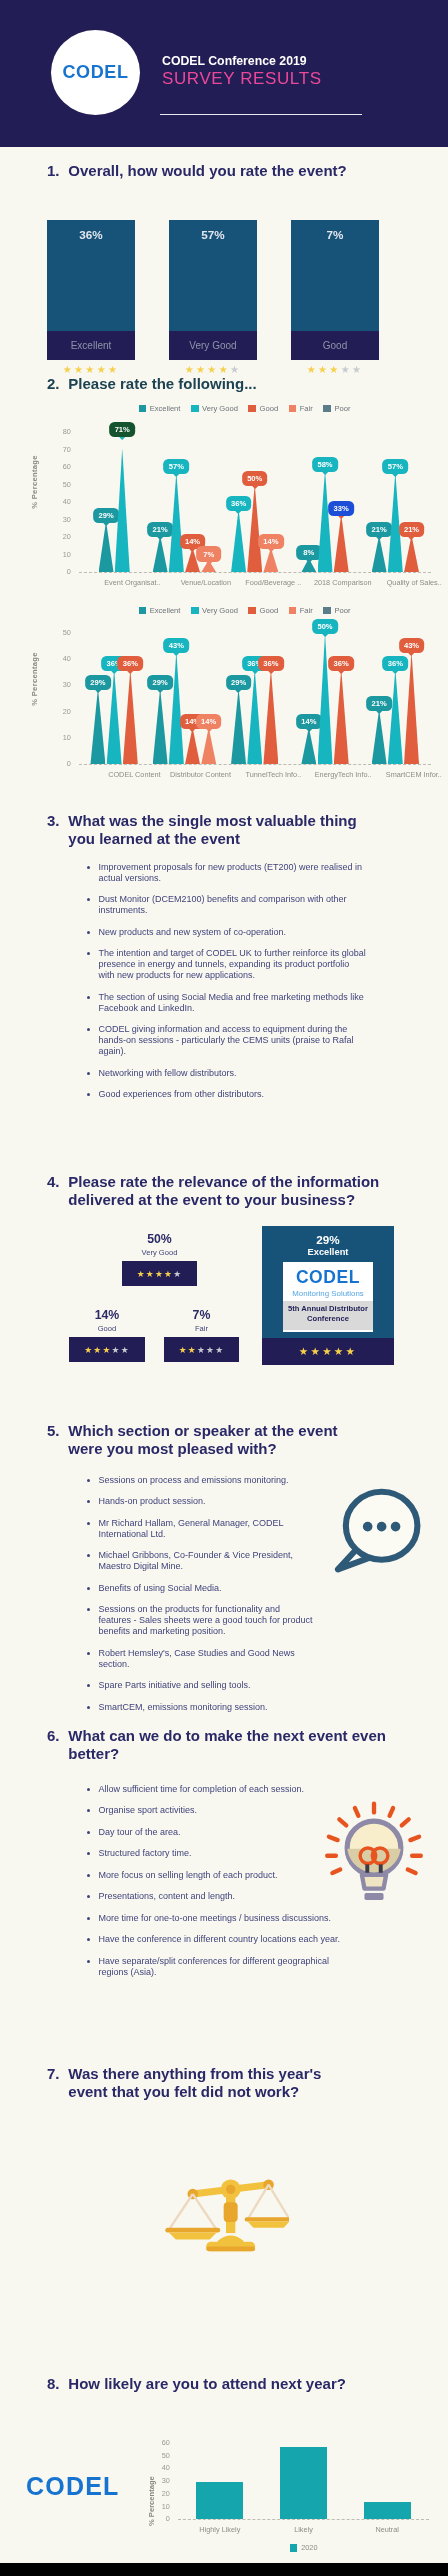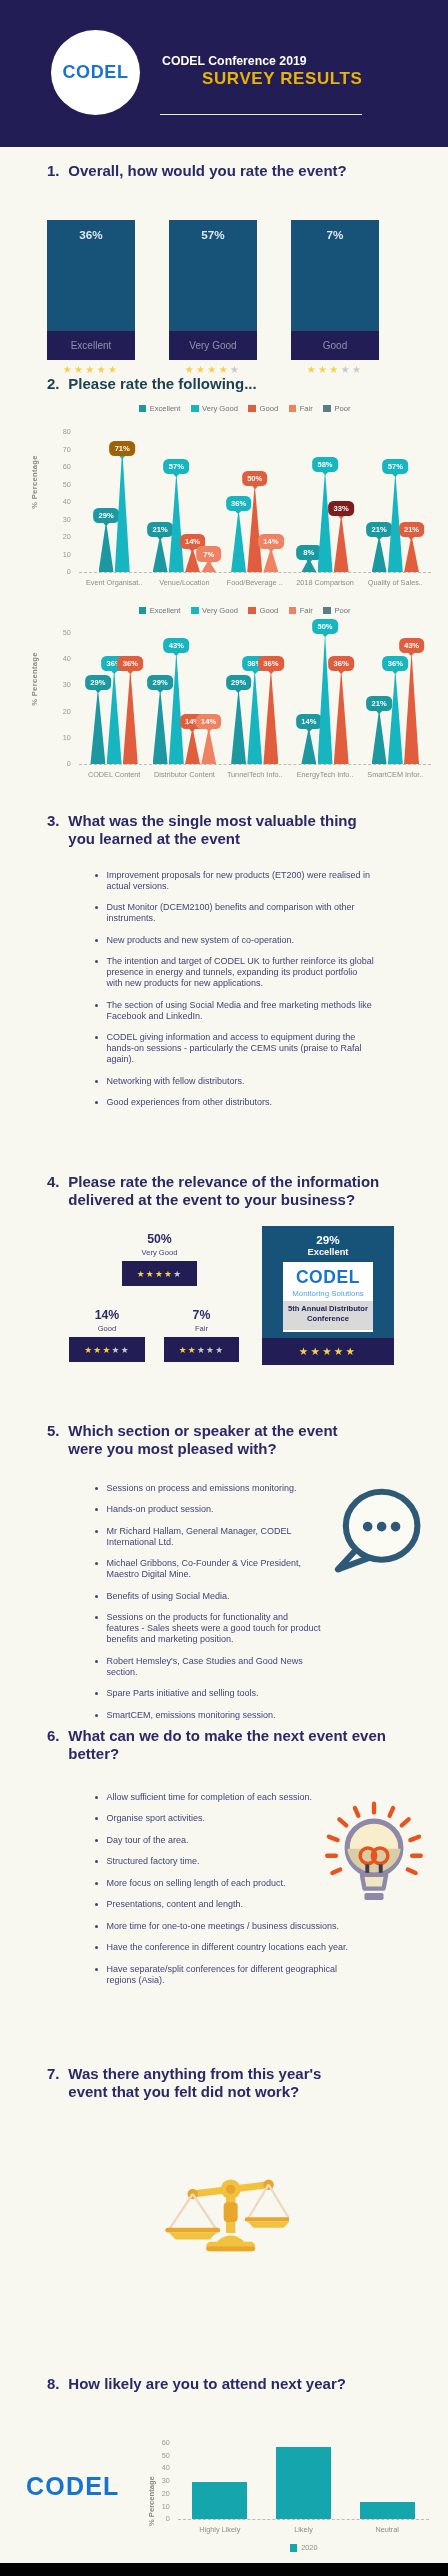--- a/index.html
+++ b/index.html
@@ -4,21 +4,21 @@
 <style>
   html,body{margin:0;padding:0;}
   .page{position:relative;width:448px;height:2576px;background:#f8f8f1;overflow:hidden;
         font-family:"Liberation Sans",sans-serif;}
   
   .hdr{position:absolute;top:0;left:0;width:448px;height:147px;background:#221d54;}
   .hdr-oval{position:absolute;left:51px;top:30px;width:89px;height:85px;background:#ffffff;
             border-radius:50%;display:flex;align-items:center;justify-content:center;}
   .hdr-oval span{font-weight:bold;font-size:18px;color:#1773d0;letter-spacing:0.6px;}
   .hdr-t1{position:absolute;left:162px;top:54px;color:#ffffff;font-weight:bold;font-size:12.3px;}
-  .hdr-t2{position:absolute;left:162px;top:69px;color:#eab308;font-weight:bold;font-size:17px;letter-spacing:0.6px;margin-left:40px;}
+  .hdr-t2{position:absolute;left:162px;top:69px;color:#ec4899;font-weight:normal;font-size:17px;letter-spacing:0.6px;}
   .hdr-line{position:absolute;left:160px;top:114px;width:202px;height:1.2px;background:#e9e9f0;}
   
   .q-head{position:absolute;display:flex;gap:8.8px;font-weight:bold;color:#2a2866;
           font-size:15px;line-height:1.2;}
   .q-head.teal{color:#1d4252;}
   
   .cards{position:absolute;top:220px;left:47px;display:flex;gap:34px;}
   .card{width:88px;}
   .card-main{height:103px;background:#175379;display:flex;justify-content:center;
              padding-top:8.2px;color:#e3e7ee;font-size:11.7px;font-weight:bold;}
@@ -39,24 +39,24 @@
   #chart1 .plot{height:143px;} #chart2 .plot{height:133px;}
   .group{flex:1;display:flex;justify-content:center;align-items:flex-end;height:100%;position:relative;}
   .bars{display:flex;align-items:flex-end;gap:1.2px;}
   .bar{position:relative;width:15px;}
   .spike{width:100%;clip-path:polygon(50% 0,100% 100%,0 100%);}
   .bubble{position:absolute;left:50%;transform:translateX(-50%);min-width:17.5px;padding:3.5px 4.1px 2.9px;
           border-radius:5.3px;color:#fff;font-size:7.6px;font-weight:bold;text-align:center;white-space:nowrap;}
   .bubble .tail{position:absolute;left:50%;transform:translateX(-50%);top:100%;width:0;height:0;
           border:3.5px solid transparent;border-bottom:none;}
   .xlabel{position:absolute;top:calc(100% + 5.8px);left:50%;transform:translateX(-50%);width:93px;
-          text-align:center;font-size:7.3px;color:#8d8d85;white-space:nowrap;}
+          text-align:right;font-size:7.3px;color:#8d8d85;white-space:nowrap;}
   .ytick{position:absolute;right:calc(100% + 8.2px);font-size:7.3px;color:#9a9a92;}
   
-  .blist{position:absolute;margin:8px;padding-left:10.5px;}
+  .blist{position:absolute;margin:0;padding-left:10.5px;}
   .blist li{margin-bottom:10.5px;font-size:9px;color:#40437a;line-height:1.22;}
   .blist li::marker{color:#40437a;}
   
   .r-item{position:absolute;text-align:center;}
   .r-pct{font-size:12.3px;font-weight:bold;color:#2b2a66;}
   .r-lbl{font-size:7.6px;color:#40437a;margin-top:1.8px;}
   .r-box{margin-top:4.7px;height:25px;background:#221d54;display:flex;align-items:center;
          justify-content:center;font-size:8.8px;letter-spacing:1.2px;}
   .feat{position:absolute;left:262px;top:1226px;width:132px;height:139px;background:#175379;}
   .feat-pct{text-align:center;color:#fff;font-weight:bold;font-size:11.7px;padding-top:7px;}
@@ -69,21 +69,21 @@
   .feat-band{position:absolute;bottom:0;left:0;width:100%;height:27.4px;background:#221d54;
              display:flex;align-items:center;justify-content:center;font-size:10.5px;letter-spacing:2.3px;}
   
   .icon-abs{position:absolute;}
   
   #chart3{position:absolute;top:2422px;left:0;width:448px;}
   .ylab3{position:absolute;left:147px;top:104px;transform:rotate(-90deg);transform-origin:left top;
          color:#8a8a82;font-weight:bold;font-size:7.6px;white-space:nowrap;}
   .plot3{position:relative;margin-left:178px;margin-top:20.4px;width:251px;height:77px;
          border-bottom:1.2px dashed #bcbcb4;display:flex;justify-content:space-around;align-items:flex-end;}
-  .bar3{width:55px;background:#14a5ad;position:relative;}
+  .bar3{width:47px;background:#14a5ad;position:relative;}
   .xlabel3{position:absolute;top:calc(100% + 5.8px);left:50%;transform:translateX(-50%);
            font-size:7.3px;color:#8d8d85;white-space:nowrap;}
   .legend3{margin-left:178px;width:251px;margin-top:23px;display:flex;justify-content:center;
            align-items:center;gap:4.1px;font-size:7.3px;color:#8d8d85;}
   .ftr-logo{position:absolute;left:26px;top:2472px;font-weight:bold;font-size:25px;
             color:#1773d0;letter-spacing:1.2px;}
   .bottom-bar{position:absolute;bottom:0;left:0;width:448px;height:13px;background:#000000;}
 </style>
 </head>
 <body>
@@ -151,21 +151,21 @@
     <div class="ylab">% Percentage</div>
     <div class="plot">
         <div class="group">
           <div class="bars">
             <div class="bar">
               <div class="spike" style="height: 51px; background: rgb(27, 152, 160);"></div>
               <div class="bubble" style="background: rgb(27, 152, 160); bottom: 49px;">29%<div class="tail" style="border-top-color: rgb(27, 152, 160);"></div></div>
             </div>
             <div class="bar">
               <div class="spike" style="height: 124px; background: rgb(23, 181, 191);"></div>
-              <div class="bubble" style="background: #a16207; bottom: 116px;">71%<div class="tail" style="border-top-color: rgb(23, 181, 191);"></div></div>
+              <div class="bubble" style="background: #14532d; bottom: 135px;">71%<div class="tail" style="border-top-color: rgb(23, 181, 191);"></div></div>
             </div>
           </div>
           <div class="xlabel">Event Organisat..</div>
         </div>
         <div class="group">
           <div class="bars">
             <div class="bar">
               <div class="spike" style="height: 37px; background: rgb(27, 152, 160);"></div>
               <div class="bubble" style="background: rgb(27, 152, 160); bottom: 35px;">21%<div class="tail" style="border-top-color: rgb(27, 152, 160);"></div></div>
             </div>
@@ -206,21 +206,21 @@
             <div class="bar">
               <div class="spike" style="height: 14px; background: rgb(27, 152, 160);"></div>
               <div class="bubble" style="background: rgb(27, 152, 160); bottom: 12.3px;">8%<div class="tail" style="border-top-color: rgb(27, 152, 160);"></div></div>
             </div>
             <div class="bar">
               <div class="spike" style="height: 102px; background: rgb(23, 181, 191);"></div>
               <div class="bubble" style="background: rgb(23, 181, 191); bottom: 100px;">58%<div class="tail" style="border-top-color: rgb(23, 181, 191);"></div></div>
             </div>
             <div class="bar">
               <div class="spike" style="height: 58px; background: rgb(224, 94, 61);"></div>
-              <div class="bubble" style="background: #7f1d1d; bottom: 56px;">33%<div class="tail" style="border-top-color: rgb(224, 94, 61);"></div></div>
+              <div class="bubble" style="background: #1d4ed8; bottom: 56px;">33%<div class="tail" style="border-top-color: rgb(224, 94, 61);"></div></div>
             </div>
           </div>
           <div class="xlabel">2018 Comparison</div>
         </div>
         <div class="group">
           <div class="bars">
             <div class="bar">
               <div class="spike" style="height: 37px; background: rgb(27, 152, 160);"></div>
               <div class="bubble" style="background: rgb(27, 152, 160); bottom: 35px;">21%<div class="tail" style="border-top-color: rgb(27, 152, 160);"></div></div>
             </div>

